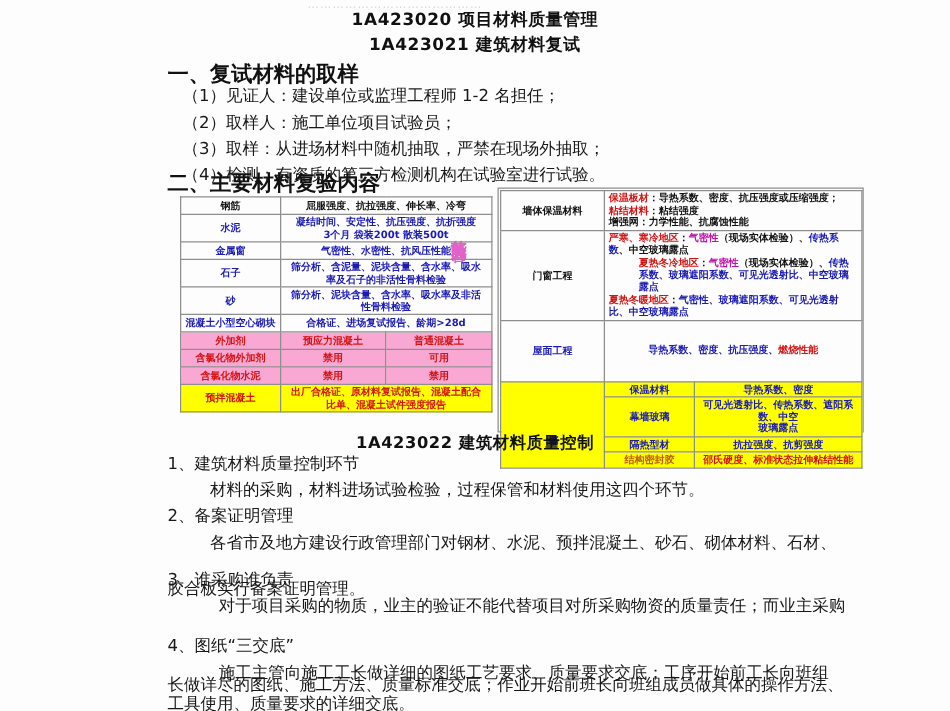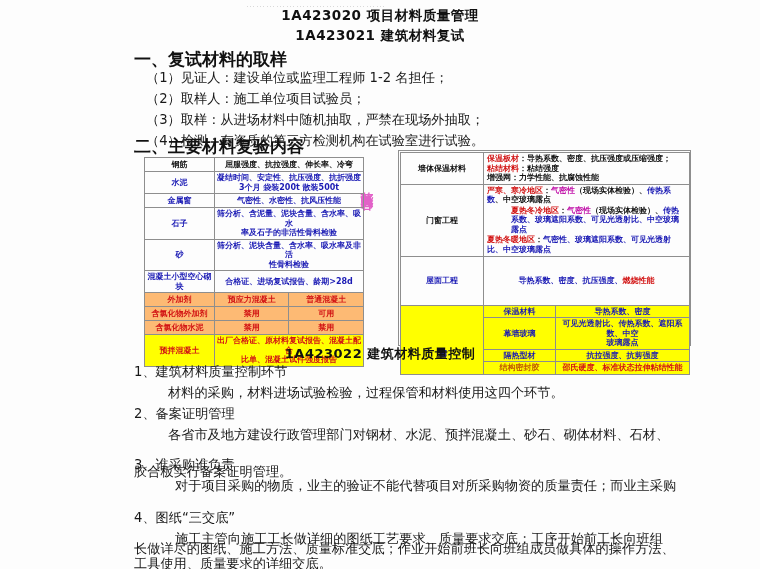--- a/index.html
+++ b/index.html
@@ -45,25 +45,25 @@
     text-align:center;
     vertical-align:middle;
     font-weight:bold;
     color:#1a1ab4;
   }
   .blk{color:#111 !important;}
   .red{color:#d21414 !important;}
   .mag{color:#c010a8 !important;}
   .blu{color:#1a1ab4 !important;}
   .yl{background:#ffff00;}
-  .ylt{background:#fdba74;}
+  .ylt{background:#f9a8d4;}
   .org{color:#c05a00 !important;}
 
   
-  #tbl-left{left:144px;top:157px;width:220px;}
+  #tbl-left{left:144px;top:157px;width:250px;}
   #tbl-left td{height:11px;}
   
   #tbl-right{left:400px;top:152px;width:290px;}
 
   .vtxt{
     writing-mode:vertical-rl;text-orientation:upright;
     letter-spacing:0px;line-height:10px;
   }
   .annot{
     position:absolute;left:360px;top:182px;

